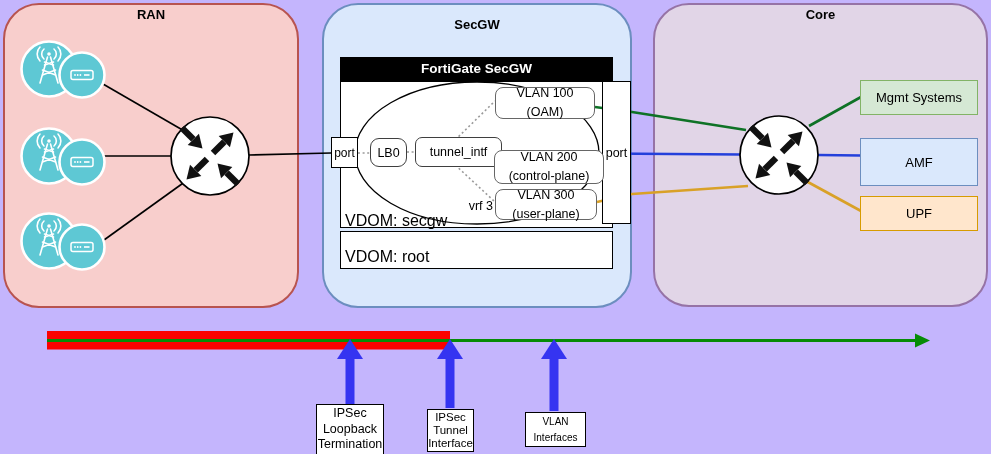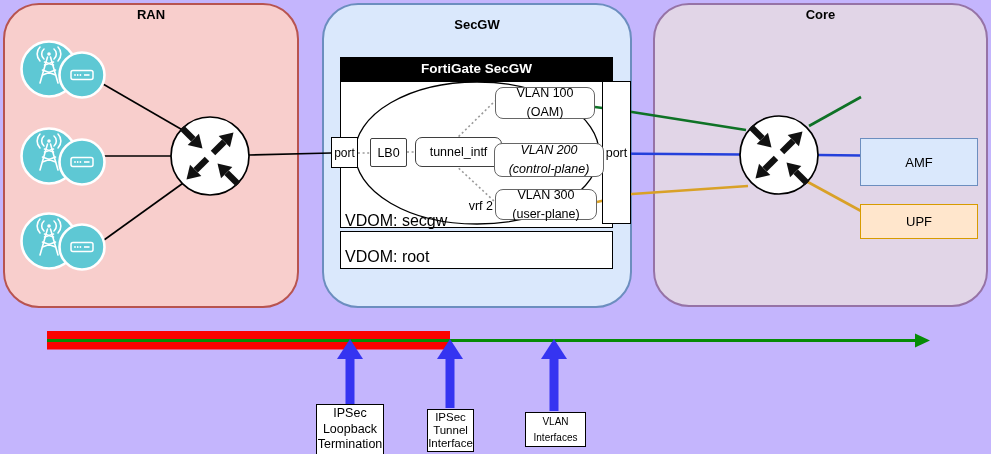--- a/index.html
+++ b/index.html
@@ -23,32 +23,32 @@
   .vdom-label{z-index:3;font-size:16px;}
   .vdom-secgw{left:345px;top:212px;}
   .vdom-root{left:345px;top:248px;}
   
   #wires{position:absolute;left:0;top:0;z-index:2;}
   
   .node{z-index:3;background:#fff;display:flex;align-items:center;justify-content:center;
         text-align:center;white-space:pre-line;}
   .port-in{left:331px;top:137px;width:27px;height:31px;border:1.5px solid #000;font-size:12px;}
   .port-out{left:602px;top:81px;width:29px;height:143px;border:1.5px solid #000;font-size:12.5px;}
-  .lb0{left:370px;top:138px;width:37px;height:29px;border:1.5px solid #3f3f3f;border-radius:2px;font-size:12.5px;}
+  .lb0{left:370px;top:138px;width:37px;height:29px;border:1.5px solid #3f3f3f;border-radius:9px;font-size:12.5px;}
   .tunnel{left:415px;top:137px;width:87px;height:30px;border:1.5px solid #3f3f3f;border-radius:7px;font-size:12.5px;}
   .vlan{border:1.5px solid #666;border-radius:8px;font-size:12.5px;line-height:19px;}
   .vlan100{left:495px;top:87px;width:100px;height:32px;}
-  .vlan200{left:494px;top:143px;width:110px;height:34px;font-style:italic;}
+  .vlan200{left:494px;top:150px;width:110px;height:34px;}
   .vlan300{left:495px;top:189px;width:102px;height:31px;}
   .vrf{left:453px;top:199px;width:40px;font-size:12.5px;text-align:right;z-index:3;}
   
   .coresys{z-index:3;display:flex;align-items:center;justify-content:center;font-size:13px;}
   .mgmt{left:860px;top:80px;width:118px;height:35px;background:#D5E8D4;border:1.5px solid #82B366;}
   .amf{left:860px;top:138px;width:118px;height:48px;background:#DAE8FC;border:1.5px solid #6C8EBF;}
-  .upf{left:860px;top:196px;width:118px;height:35px;background:#FFE6CC;border:1.5px solid #D79B00;margin-top:8px;}
+  .upf{left:860px;top:196px;width:118px;height:35px;background:#FFE6CC;border:1.5px solid #D79B00;}
   
   .anno{z-index:3;background:#fff;border:1px solid #000;text-align:center;white-space:pre-line;}
   .anno1{left:316px;top:404px;width:68px;font-size:12.5px;line-height:15.5px;padding:1px 0;}
   .anno2{left:427px;top:409px;width:47px;font-size:11.5px;line-height:13px;padding:1px 0;}
   .anno3{left:525px;top:412px;width:61px;font-size:10px;line-height:15.5px;padding:1px 0;}
 </style>
 </head>
 <body>
 
 <div id="stage">
@@ -158,22 +158,23 @@
   <div class="abs node port-in">port</div>
   <div class="abs node port-out">port</div>
   <div class="abs node lb0">LB0</div>
   <div class="abs node tunnel">tunnel_intf</div>
   <div class="abs node vlan vlan100">VLAN 100
 (OAM)</div>
   <div class="abs node vlan vlan200">VLAN 200
 (control-plane)</div>
   <div class="abs node vlan vlan300">VLAN 300
 (user-plane)</div>
-  <div class="abs vrf">vrf 2</div>
+  <div class="abs vrf">vrf 3</div>
 
+  <div class="abs coresys mgmt">Mgmt Systems</div>
   <div class="abs coresys amf">AMF</div>
   <div class="abs coresys upf">UPF</div>
 
   <div class="abs anno anno1">IPSec
 Loopback
 Termination</div>
   <div class="abs anno anno2">IPSec
 Tunnel
 Interface</div>
   <div class="abs anno anno3">VLAN

